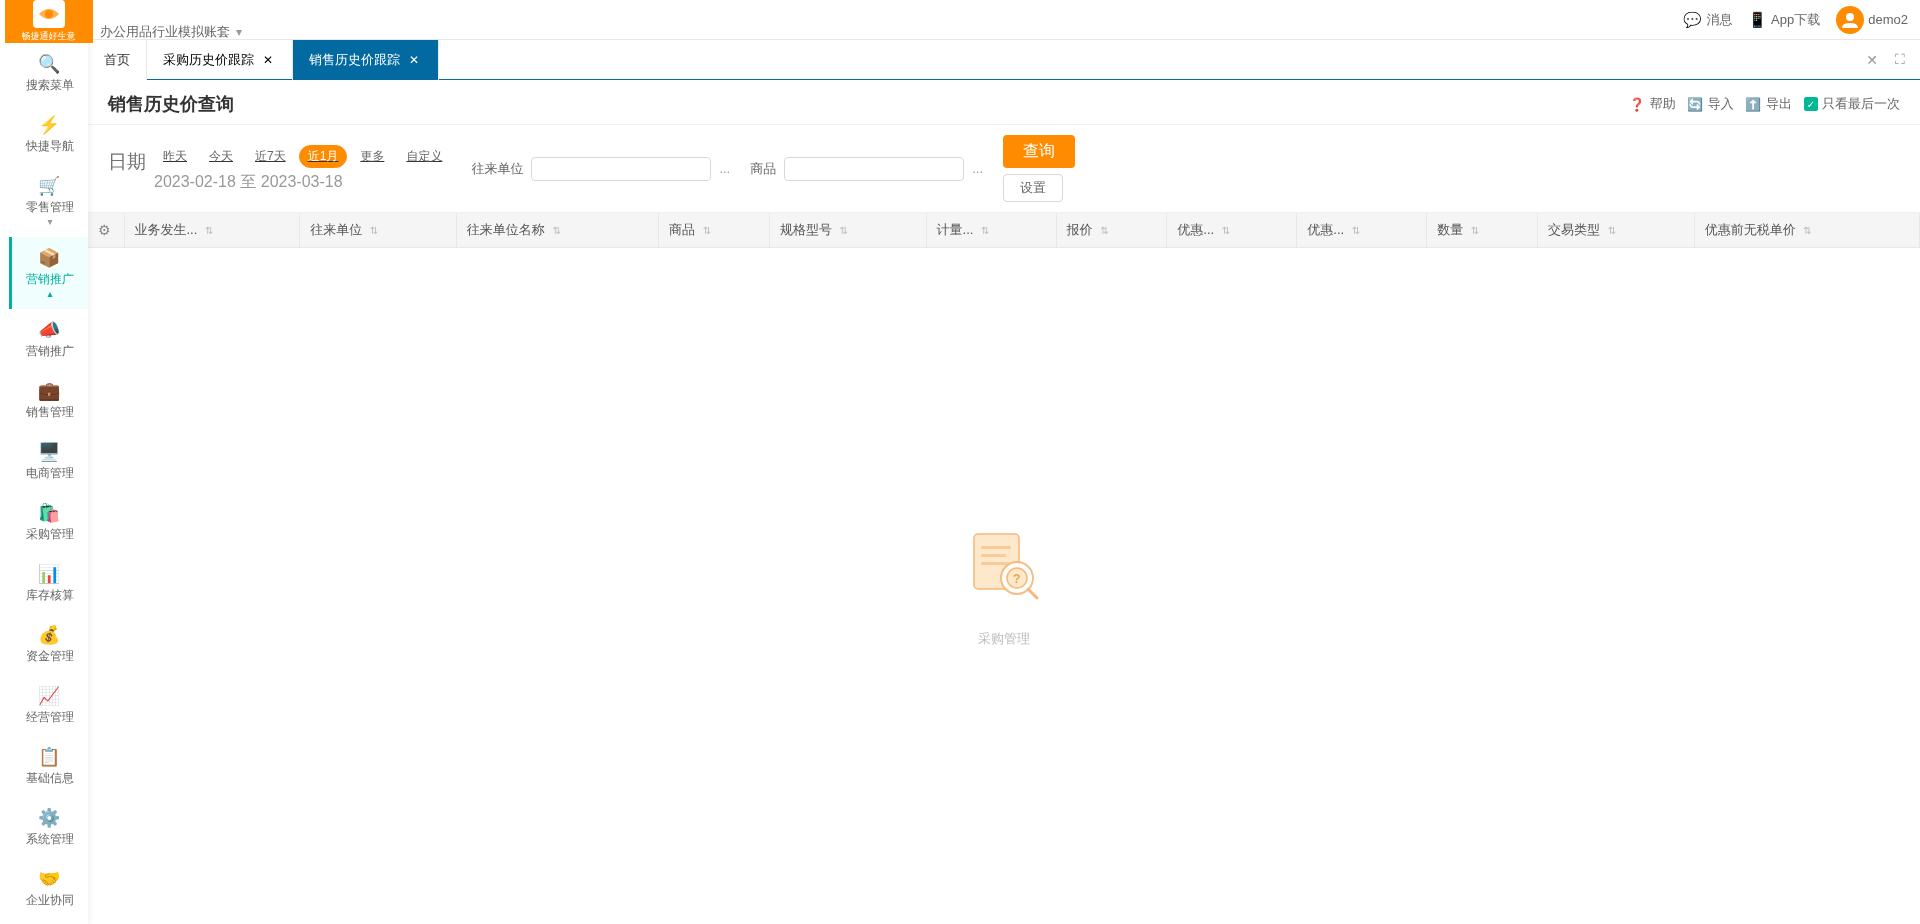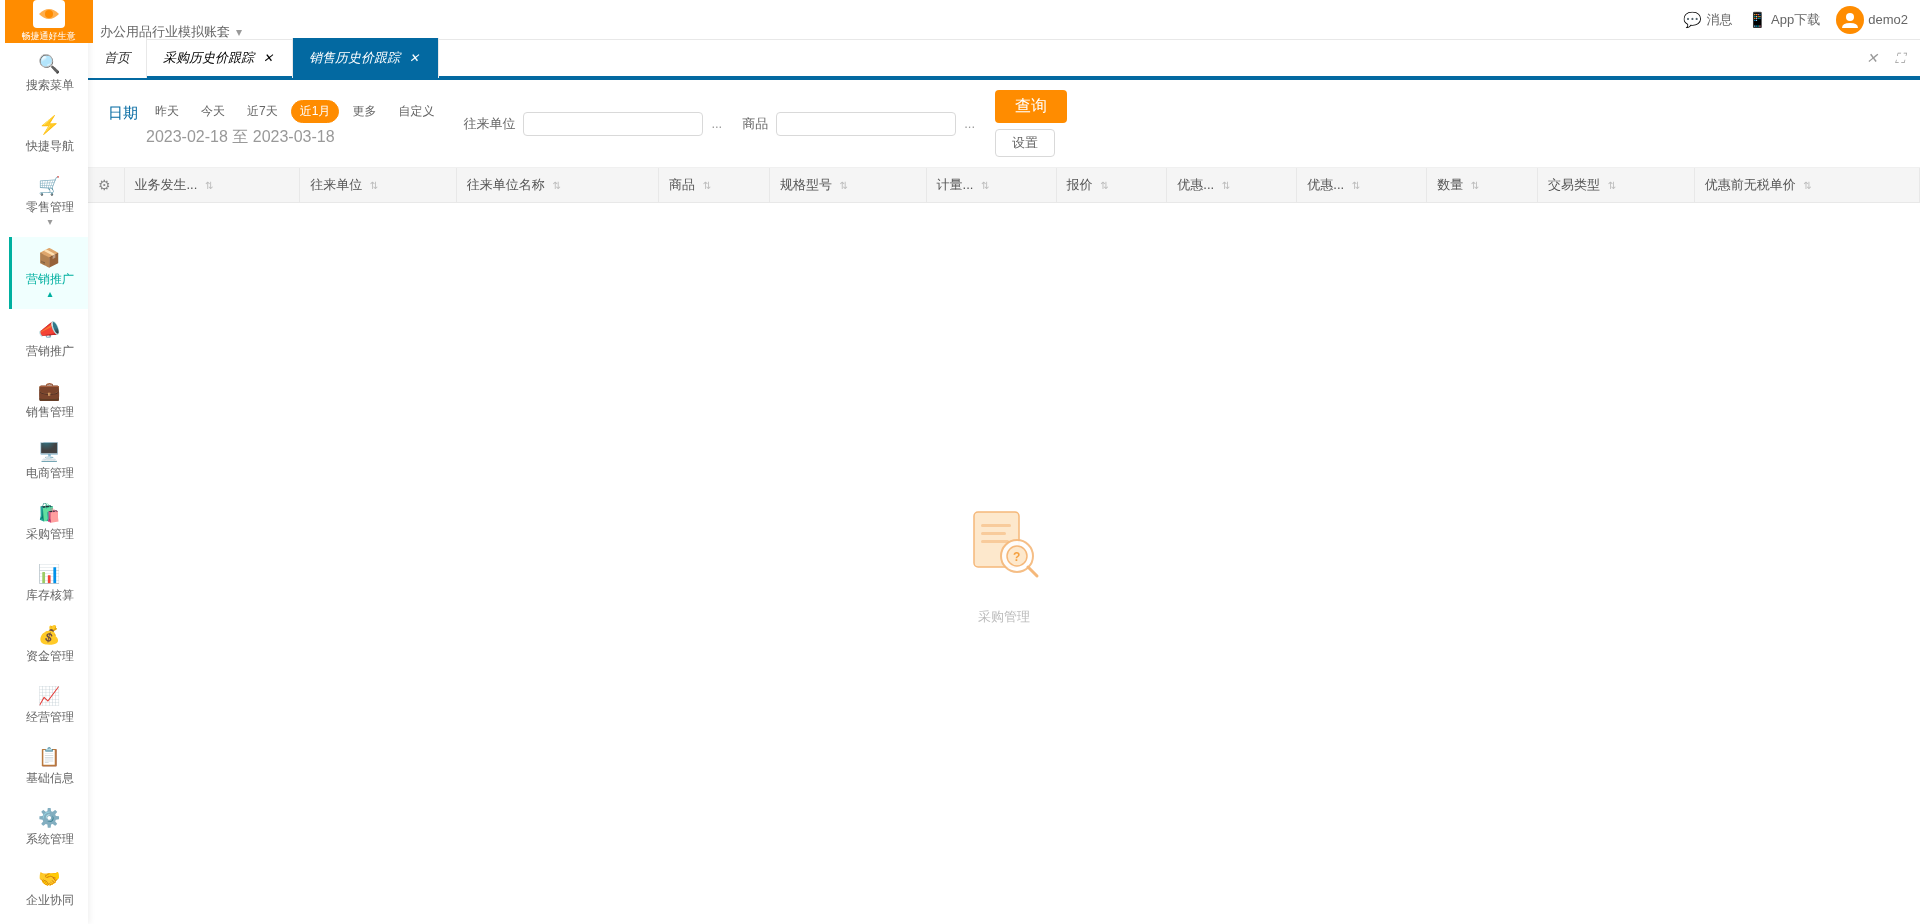--- a/index.html
+++ b/index.html
@@ -110,24 +110,23 @@
       color: #fff;
       font-size: 12px;
     }
 
     
     .tabbar {
       height: 40px;
       background: #fff;
       display: flex;
       align-items: center;
-      border-bottom: 4px solid #0369a1;
+      border-bottom: 1px solid #0369a1;
       padding: 0;
       flex-shrink: 0;
-      font-style: italic;
     }
     .tab {
       height: 40px;
       display: flex;
       align-items: center;
       padding: 0 16px;
       cursor: pointer;
       font-size: 13px;
       color: #000000;
       border-right: 1px solid #e8e8e8;
@@ -236,33 +235,34 @@
       border-bottom: 1px solid #f0f0f0;
       flex-shrink: 0;
       flex-wrap: wrap;
     }
     .filter-group {
       display: flex;
       align-items: flex-start;
       gap: 8px;
     }
     .filter-label {
-      font-size: 15px;
-      color: #0369a1;
+      font-size: 19px;
+      color: #737373;
       padding-top: 4px;
       white-space: nowrap;
     }
     .filter-controls {
       display: flex;
       flex-direction: column;
       gap: 4px;
     }
     .date-buttons {
       display: flex;
       gap: 4px;
+      text-decoration: underline;
     }
     .date-btn {
       padding: 2px 8px;
       border-radius: 3px;
       cursor: pointer;
       font-size: 12px;
       border: 1px solid transparent;
       color: #666;
     }
     .date-btn.active {
@@ -510,20 +510,41 @@
     </div>
     <div class="tabbar-spacer"></div>
     <div class="tabbar-controls">
       <div class="tabbar-ctrl">✕</div>
       <div class="tabbar-ctrl">⛶</div>
     </div>
   </div>
 
   <div class="page-content">
 
+    <div class="page-header">
+      <h1 class="page-title">销售历史价查询</h1>
+      <div class="page-header-actions">
+        <div class="header-action">
+          <span>❓</span>
+          <span>帮助</span>
+        </div>
+        <div class="header-action">
+          <span>🔄</span>
+          <span>导入</span>
+        </div>
+        <div class="header-action">
+          <span>⬆️</span>
+          <span>导出</span>
+        </div>
+        <label class="checkbox-label">
+          <div class="checkbox-checked">✓</div>
+          <span>只看最后一次</span>
+        </label>
+      </div>
+    </div>
 
     <div class="filter-area">
       <div class="filter-group">
         <span class="filter-label">日期</span>
         <div class="filter-controls">
           <div class="date-buttons">
             <span class="date-btn">昨天</span>
             <span class="date-btn">今天</span>
             <span class="date-btn">近7天</span>
             <span class="date-btn active">近1月</span>

